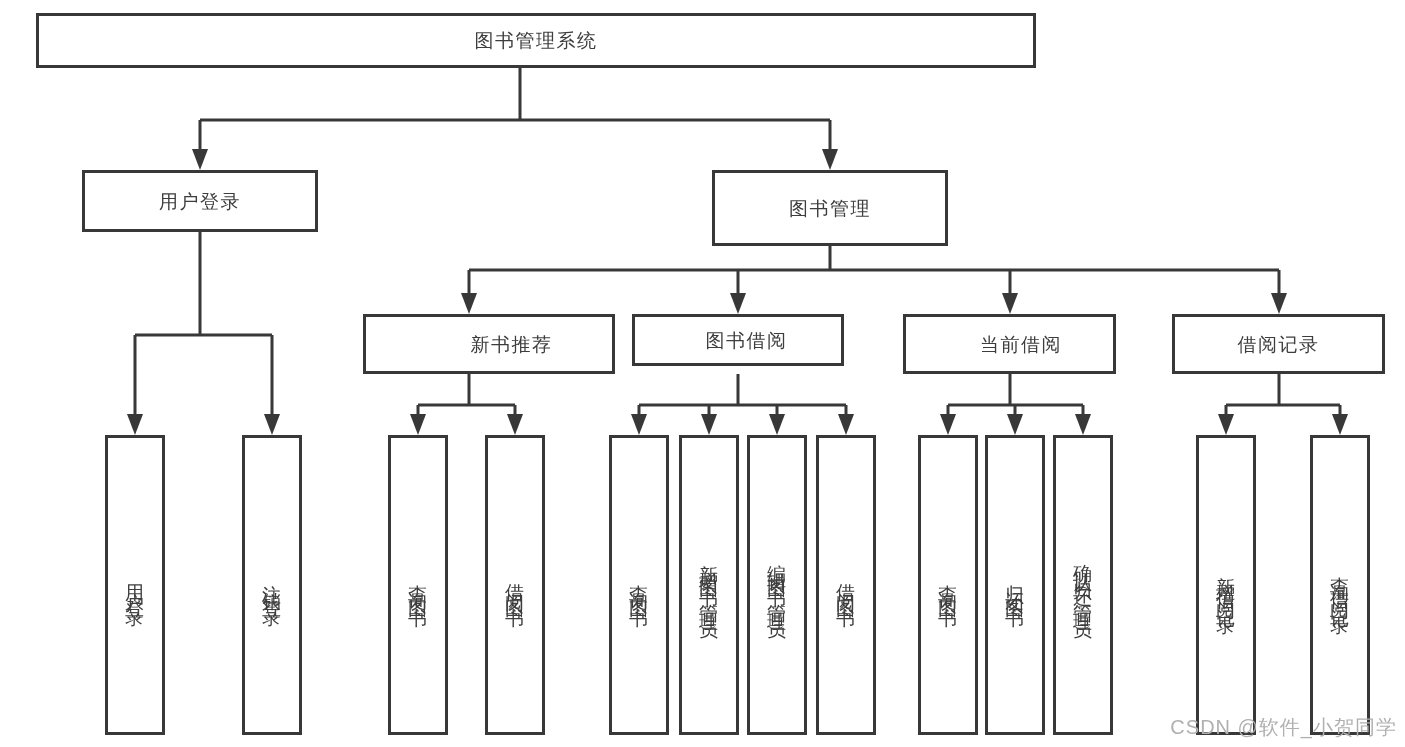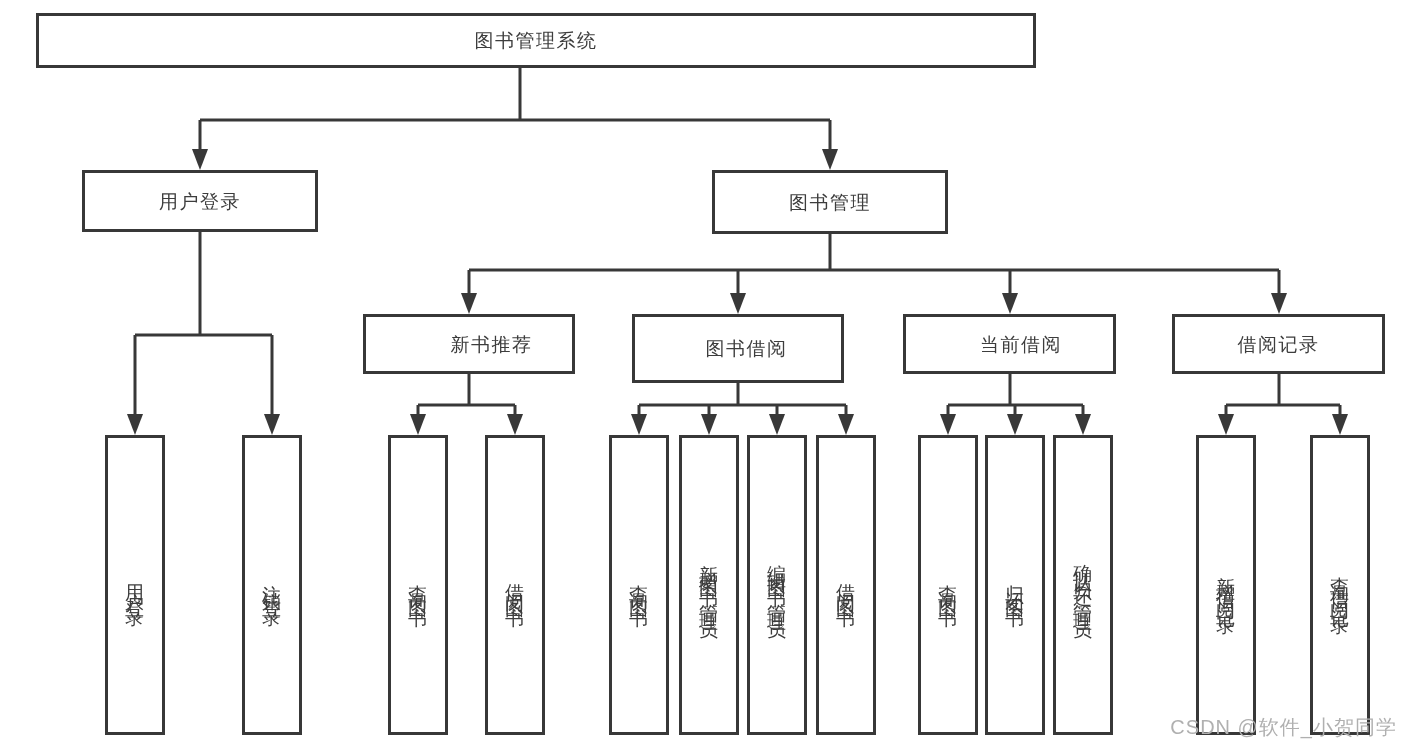--- a/index.html
+++ b/index.html
@@ -92,24 +92,24 @@
       <polygon points="1007,414 1023,414 1015,435"></polygon>
       <polygon points="1075,414 1091,414 1083,435"></polygon>
       <polygon points="1218,414 1234,414 1226,435"></polygon>
       <polygon points="1332,414 1348,414 1340,435"></polygon>
     </g>
   </svg>
 
   <div class="box" style="left:36px; top:13px; width:1000px; height:55px;">图书管理系统</div>
 
   <div class="box" style="left:82px; top:170px; width:236px; height:62px;">用户登录</div>
-  <div class="box" style="left:712px; top:170px; width:236px; height:64px;">图书管理</div>
+  <div class="box" style="left:712px; top:170px; width:236px; height:76px;">图书管理</div>
 
-  <div class="box" style="left:363px; top:314px; width:212px; height:60px;padding-left:45px;">新书推荐</div>
-  <div class="box" style="left:632px; top:314px; width:212px; height:69px;padding-left:17px;">图书借阅</div>
+  <div class="box" style="left:363px; top:314px; width:252px; height:60px;padding-left:45px;">新书推荐</div>
+  <div class="box" style="left:632px; top:314px; width:212px; height:52px;padding-left:17px;">图书借阅</div>
   <div class="box" style="left:903px; top:314px; width:213px; height:60px;padding-left:23px;">当前借阅</div>
   <div class="box" style="left:1172px; top:314px; width:213px; height:60px;">借阅记录</div>
 
   <div class="box v-box" style="left:105px; top:435px; width:60px; height:300px;">用户登录</div>
   <div class="box v-box" style="left:242px; top:435px; width:60px; height:300px;">注销登录</div>
 
   <div class="box v-box" style="left:388px; top:435px; width:60px; height:300px;">查询图书</div>
   <div class="box v-box" style="left:485px; top:435px; width:60px; height:300px;">借阅图书</div>
 
   <div class="box v-box" style="left:609px; top:435px; width:60px; height:300px;">查询图书</div>

